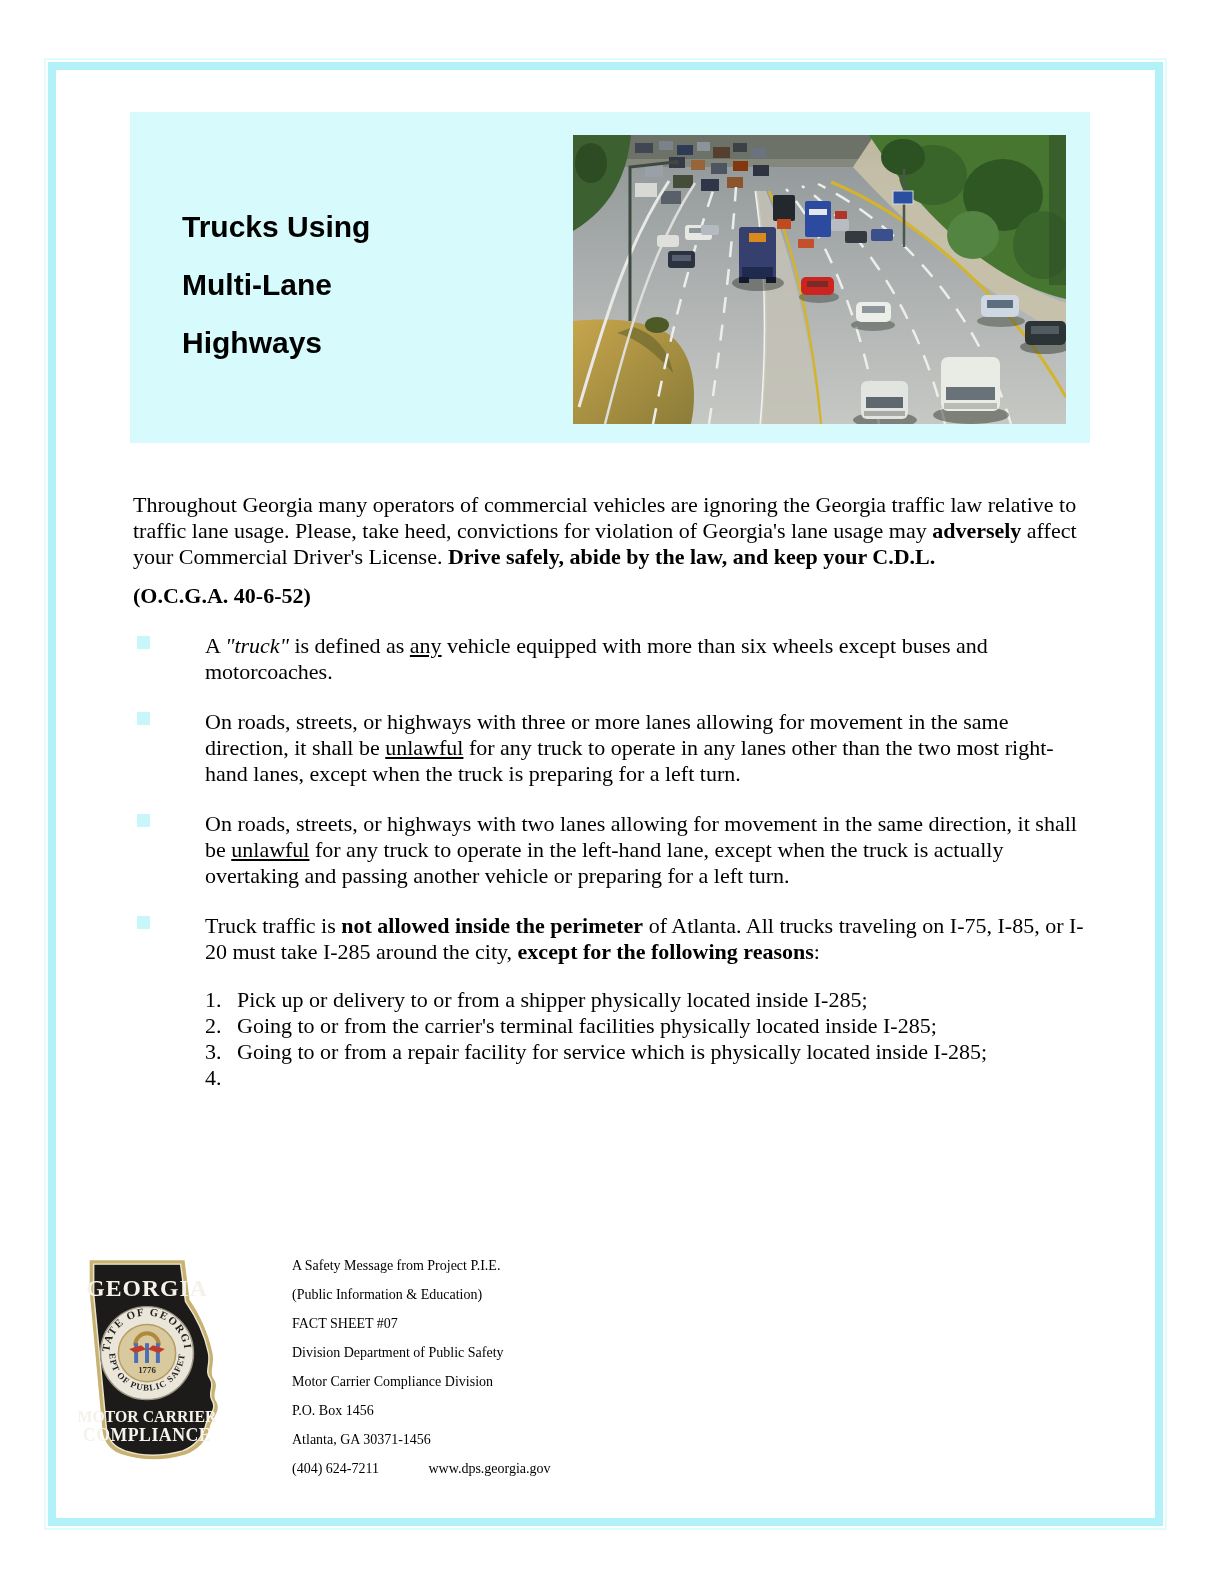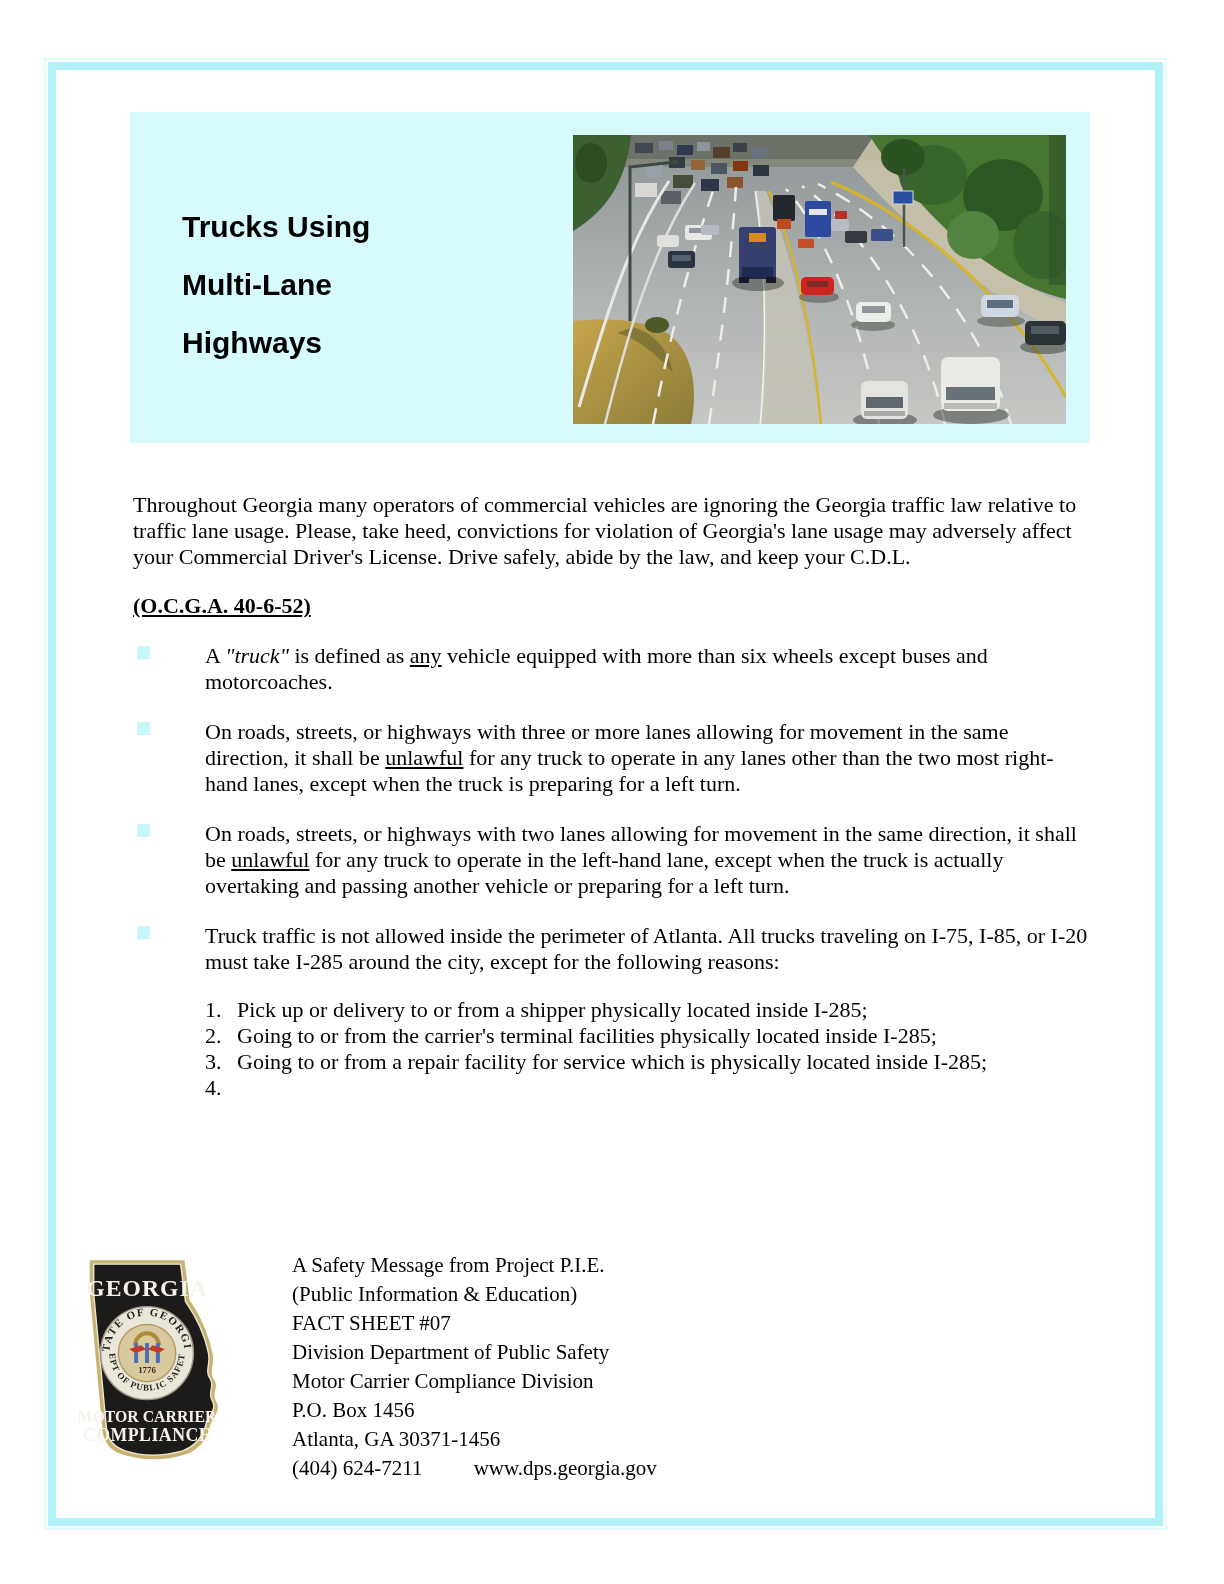--- a/index.html
+++ b/index.html
@@ -41,38 +41,38 @@
   .photo{
     position:absolute;left:443px;top:23px;width:493px;height:289px;
     overflow:hidden;
   }
   .photo svg{display:block;width:100%;height:100%;}
   .content{
     position:absolute;left:133px;top:492px;width:960px;
     font-size:22px;line-height:26px;
   }
   .intro{width:945px;}
-  .ocga{font-weight:bold;font-size:22px;line-height:26px;margin-top:23px;text-decoration:underline;}
+  .ocga{font-weight:bold;font-size:22px;line-height:26px;margin-top:13px;}
   .bullet{position:relative;padding-left:72px;margin-top:24px;width:100%;}
   .bullet .sq{
     position:absolute;left:4px;top:3px;width:13px;height:13px;
     background:var(--bullet);display:inline-block;
   }
   .numlist{margin-top:22px;padding-left:72px;}
   .numrow{display:flex;}
   .numrow .num{width:32px;flex:0 0 32px;}
-  .b{font-weight:normal;}
+  .b{font-weight:bold;}
   .i{font-style:italic;}
   .u{text-decoration:underline;text-align:center;}
   .footer{position:absolute;left:0;top:1245px;width:1224px;height:230px;}
   .badge{position:absolute;left:64px;top:5px;width:168px;height:218px;}
   .badge svg{display:block;width:100%;height:100%;}
   .footer-text{
     position:absolute;left:292px;top:6px;
-    font-size:21px;line-height:29px;
+    font-size:14px;line-height:29px;
   }
   .phone-line .site{display:inline-block;margin-left:46px;}
 </style>
 </head>
 <body>
 
 <div class="page">
   <div class="frame"></div>
 
   <div class="header-box">

